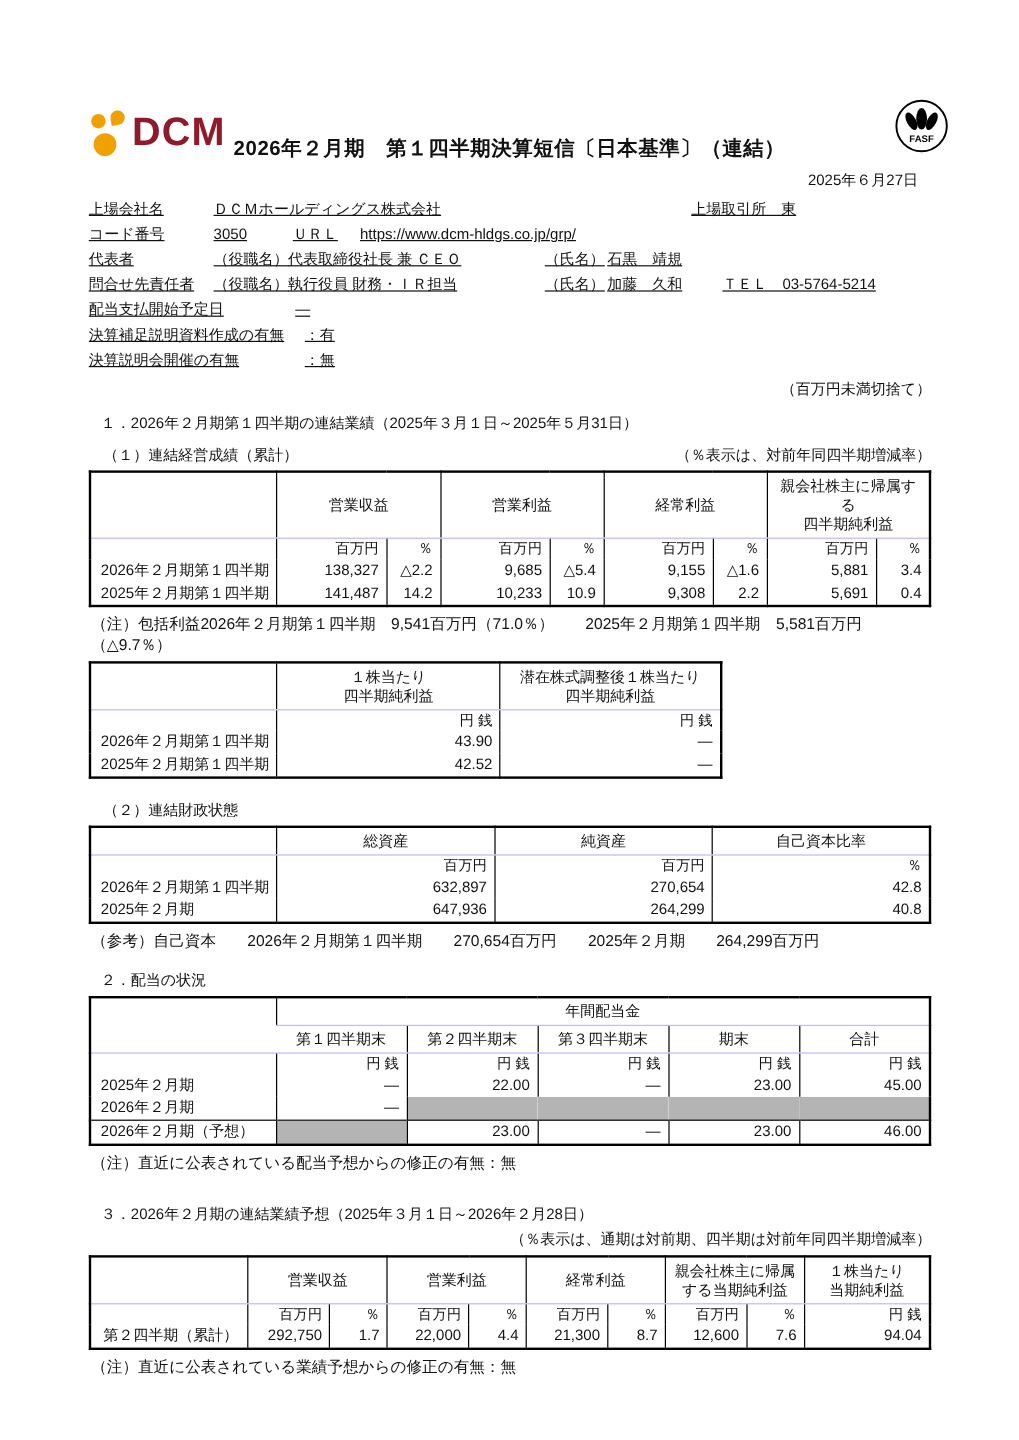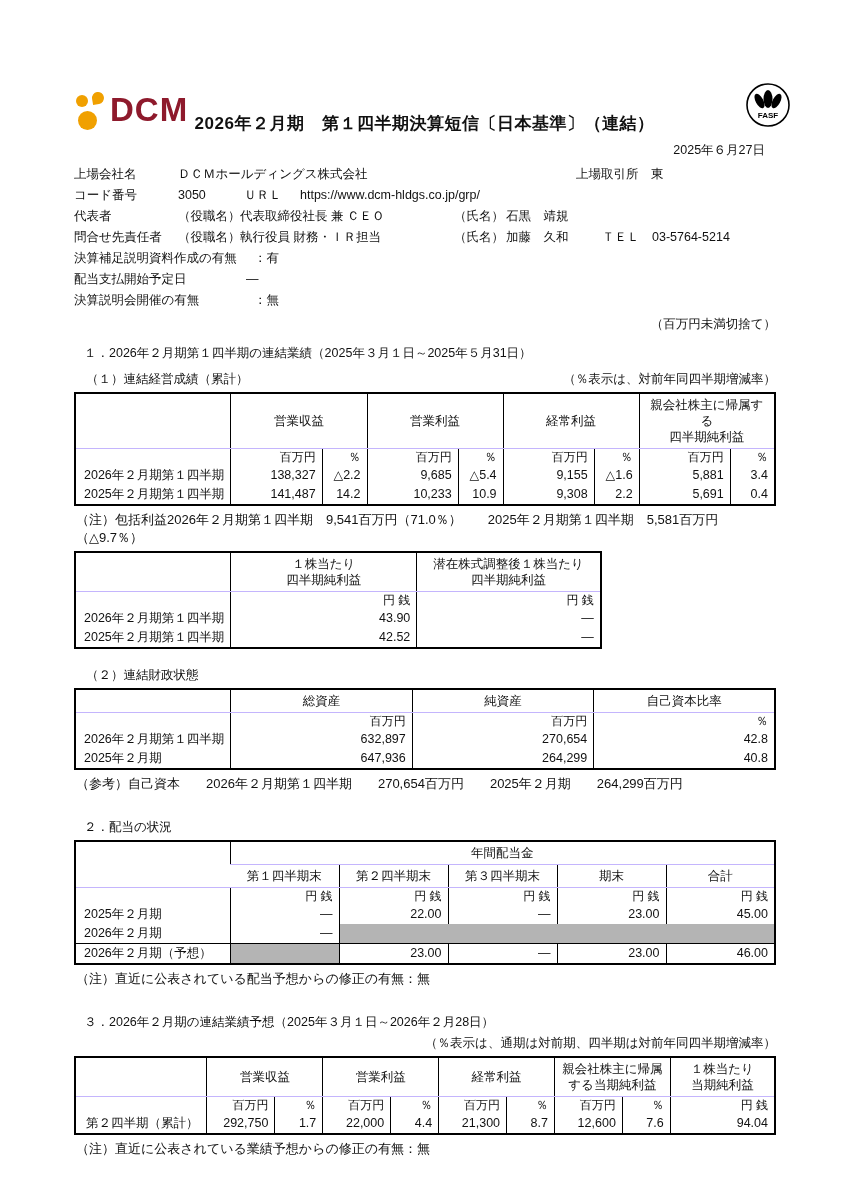--- a/index.html
+++ b/index.html
@@ -18,21 +18,21 @@
   .dot-comma { position:absolute; left:16px; top:4px; width:12px; height:12px; background:var(--orange); border-radius:50% 50% 50% 0; transform:rotate(-10deg); }
   .dot-big  { position:absolute; left:2px; top:23px; width:19px; height:19px; border-radius:50%; background:var(--orange); }
   .logo-text { font-size:33px; font-weight:bold; color:var(--maroon); letter-spacing:1px; line-height:44px; }
   .doc-title { position:absolute; left:0; right:0; top:112px; text-align:center; font-size:17px; font-weight:bold; letter-spacing:0.5px; }
   .fasf { position:absolute; right:56px; top:80px; width:50px; height:50px; }
   .doc-date { position:absolute; right:84px; top:142px; font-size:12.5px; }
 
   
   .content { position:absolute; left:74px; top:164px; width:702px; }
   .info-line { font-size:12.5px; line-height:21px; white-space:nowrap; }
-  .info-line span { display:inline-block; vertical-align:top; }
+  .info-line span { display:inline-block; vertical-align:top;text-decoration:underline; }
   .w-label { width:104px; }
   .w-company { width:398px; }
   .w-code { width:66px; }
   .w-url-l { width:56px; }
   .w-role-l { width:62px; }
   .w-role { width:214px; }
   .w-name-l { width:52px; }
   .w-name { width:96px; }
   .w-flag { width:180px; }
   .w-div { width:172px; }
@@ -51,21 +51,21 @@
   table.fin tbody td { text-align:right; white-space:nowrap; line-height:17px; }
   table.fin tbody td.rowlabel { text-align:left; padding-left:8px; }
   table.fin tbody tr.unit td { font-size:12px; line-height:15px; }
   table.fc tbody td.rowlabel { text-align:center; }
   td.gray { background:var(--gray); }
   td.gray-mid { background:var(--gray); border-left:none !important; }
   tr.sep-top td { border-top:1px solid #000; }
 
   .mt18 { margin-top:18px; }
   .mt26 { margin-top:26px; }
-  .mt30 { margin-top:26px; }
+  .mt30 { margin-top:16px; }
 </style>
 </head>
 <body>
 
 <div class="page">
 
   <div class="logo">
     <div class="logo-mark">
       <div class="dot-small"></div>
       <div class="dot-comma"></div>
@@ -96,24 +96,24 @@
     <div class="info-line">
       <span class="w-label">コード番号</span><span class="w-code">3050</span><span class="w-url-l">ＵＲＬ</span><span>https://www.dcm-hldgs.co.jp/grp/</span>
     </div>
     <div class="info-line">
       <span class="w-label">代表者</span><span class="w-role-l">（役職名）</span><span class="w-role">代表取締役社長 兼 ＣＥＯ</span><span class="w-name-l">（氏名）</span><span>石黒　靖規</span>
     </div>
     <div class="info-line">
       <span class="w-label">問合せ先責任者</span><span class="w-role-l">（役職名）</span><span class="w-role">執行役員 財務・ＩＲ担当</span><span class="w-name-l">（氏名）</span><span class="w-name">加藤　久和</span><span>ＴＥＬ　03-5764-5214</span>
     </div>
     <div class="info-line">
+      <span class="w-div">配当支払開始予定日</span><span>―</span>
+    </div>
+    <div class="info-line">
       <span class="w-flag">決算補足説明資料作成の有無</span><span>：有</span>
-    </div>
-    <div class="info-line">
-      <span class="w-div">配当支払開始予定日</span><span>―</span>
     </div>
     <div class="info-line">
       <span class="w-flag">決算説明会開催の有無</span><span>：無</span>
     </div>
 
     <div class="rounding-note">（百万円未満切捨て）</div>
 
     <div class="sec-heading">１．2026年２月期第１四半期の連結業績（2025年３月１日～2025年５月31日）</div>
     <div class="sub-row">
       <span class="lead">（１）連結経営成績（累計）</span>

